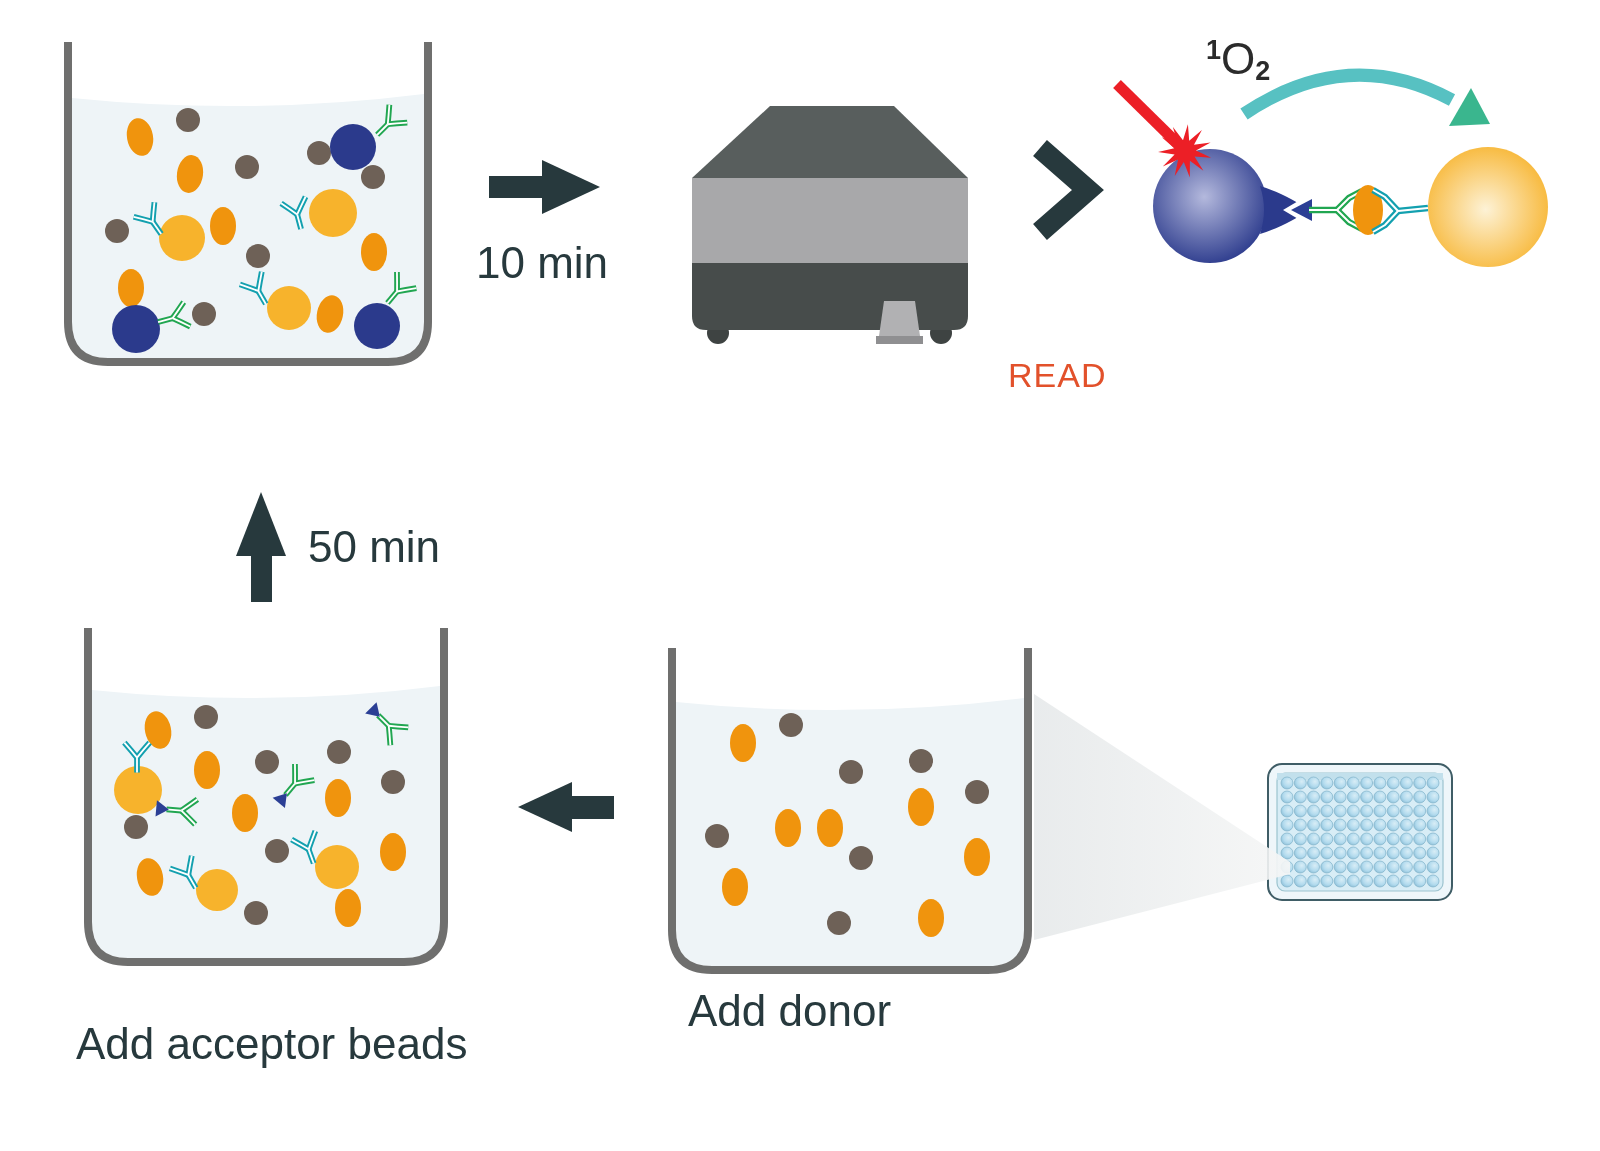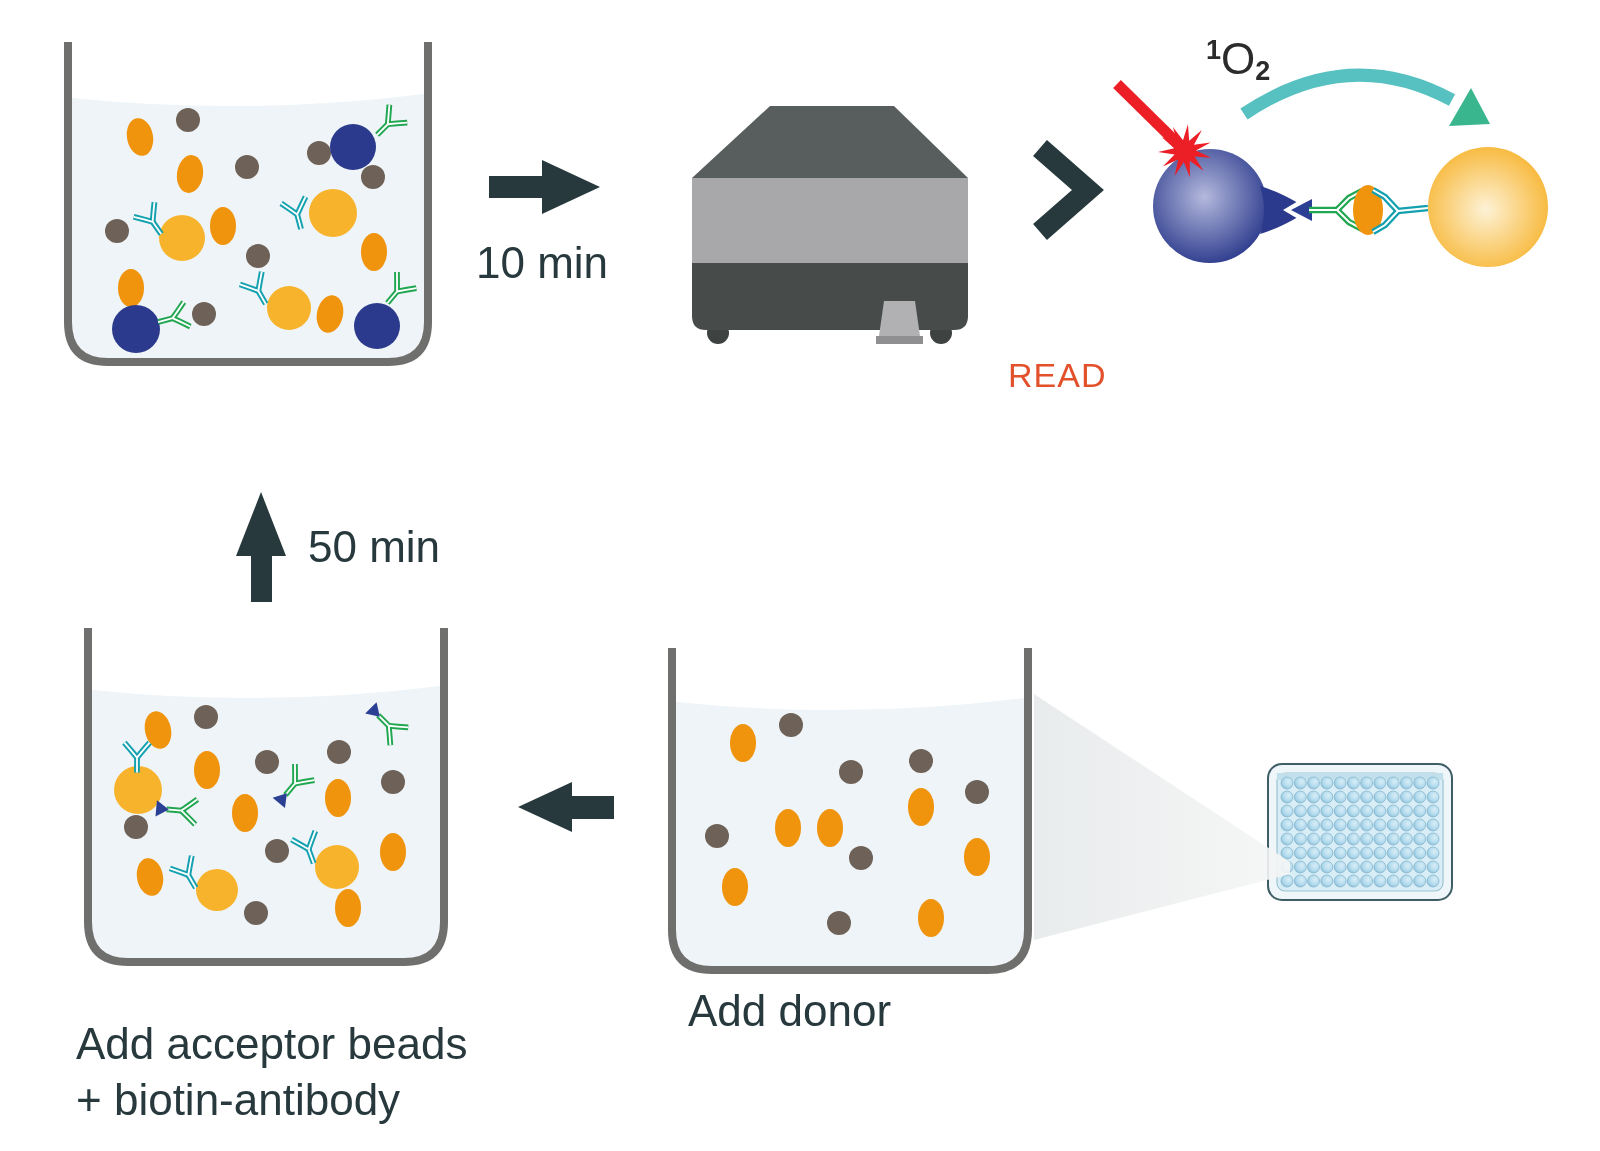--- a/index.html
+++ b/index.html
@@ -387,16 +387,15 @@
         </g>
   </g>
 </svg>
 
 <div class="lbl" style="left:476px;top:238px;">10 min</div>
 <div class="lbl" style="left:308px;top:522px;">50 min</div>
 <div class="lbl lbl-read" style="left:1008px;top:356px;">READ</div>
 <div class="lbl lbl-o2" style="left:1206px;top:34px;"><span class="sup">1</span><span>O</span><span class="sub">2</span></div>
 <div class="lbl two-line" style="left:76px;top:1008px;margin-top:8px;">
   <div>Add acceptor beads</div>
-  <div>+ biotin-antibody</div>
 </div>
 <div class="lbl" style="left:688px;top:986px;">Add donor</div>
 </div>
 
 </body></html>

